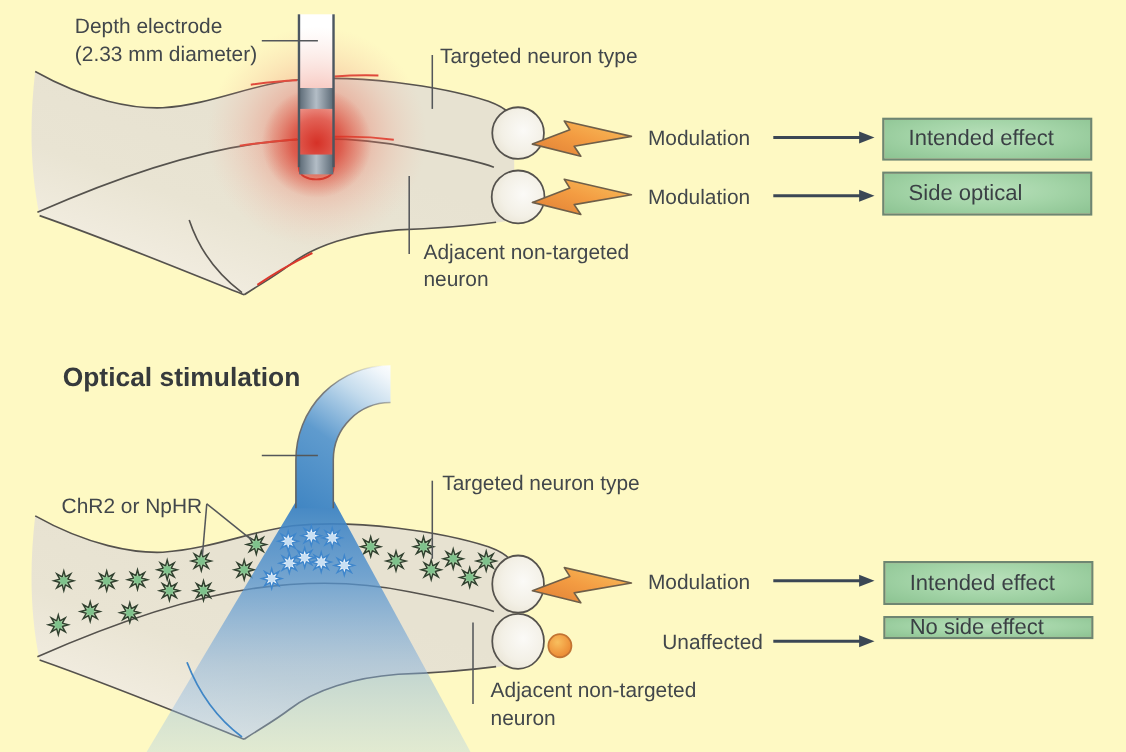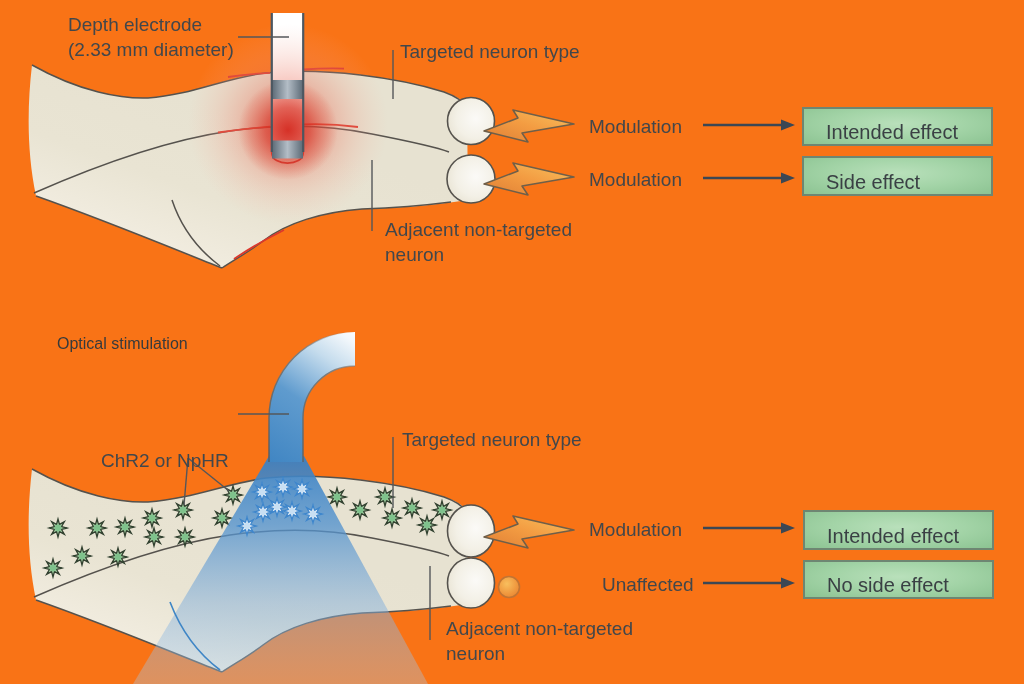--- a/index.html
+++ b/index.html
@@ -1,24 +1,24 @@
 <!DOCTYPE html>
 <html><head>
 <meta charset="utf-8">
 <style>
   html,body{margin:0;padding:0;background:#ffffff;}
-  #stage{position:relative;width:1024px;height:684px;background:#f97316;overflow:hidden;
+  #stage{position:relative;width:1024px;height:684px;background:#fef9c3;overflow:hidden;
          font-family:"Liberation Sans", sans-serif;}
   #art{position:absolute;left:0;top:0;}
   .lbl{position:absolute;font-size:19px;line-height:25px;color:#42474b;white-space:nowrap;}
-  .lbl.bold{font-weight:normal;font-size:16px;color:#363a3c;}
+  .lbl.bold{font-weight:bold;font-size:24px;color:#363a3c;}
   .effect-box{position:absolute;box-sizing:border-box;width:191px;height:40px;
       border:2px solid #6e8672;
       background:radial-gradient(ellipse at 50% 42%, #b9e0bb 0%, #a3d4a7 50%, #8cc392 100%);
-      display:flex;align-items:flex-end;justify-content:flex-start;padding-left:22px;
+      display:flex;align-items:center;justify-content:flex-start;padding-left:22px;
       font-size:20px;color:#3a4044;}
 </style>
 </head>
 <body>
 
 <div id="stage">
 
 <svg id="art" width="1024" height="684" viewBox="0 0 1024 684">
   <defs>
     <linearGradient id="beigeGrad" x1="0" y1="1" x2="0.55" y2="0.3">
@@ -215,36 +215,36 @@
   <div class="lbl" style="left:385px;top:217px;">
     <div>Adjacent non-targeted</div>
     <div>neuron</div>
   </div>
   <div class="lbl" style="left:589px;top:114px;">Modulation</div>
   <div class="lbl" style="left:589px;top:167px;">Modulation</div>
   <div class="effect-box" style="left:802px;top:107px;height:39px;">
     <span>Intended effect</span>
   </div>
   <div class="effect-box" style="left:802px;top:156px;">
-    <span>Side effect</span>
+    <span>Side optical</span>
   </div>
 
   <div class="lbl bold" style="left:57px;top:331px;">Optical stimulation</div>
   <div class="lbl" style="left:47px;top:383px;">
   </div>
-  <div class="lbl" style="left:56px;top:448px;margin-left:45px;">ChR2 or NpHR</div>
+  <div class="lbl" style="left:56px;top:448px;">ChR2 or NpHR</div>
   <div class="lbl" style="left:402px;top:427px;">
     <div>Targeted neuron type</div>
   </div>
   <div class="lbl" style="left:446px;top:616px;">
     <div>Adjacent non-targeted</div>
     <div>neuron</div>
   </div>
   <div class="lbl" style="left:589px;top:517px;">Modulation</div>
   <div class="lbl" style="left:602px;top:572px;">Unaffected</div>
   <div class="effect-box" style="left:803px;top:510px;">
     <span>Intended effect</span>
   </div>
-  <div class="effect-box" style="left:803px;top:560px;height:39px;">
+  <div class="effect-box" style="left:803px;top:560px;height:21px;">
     <span>No side effect</span>
   </div>
 
 </div>
 
 </body></html>

